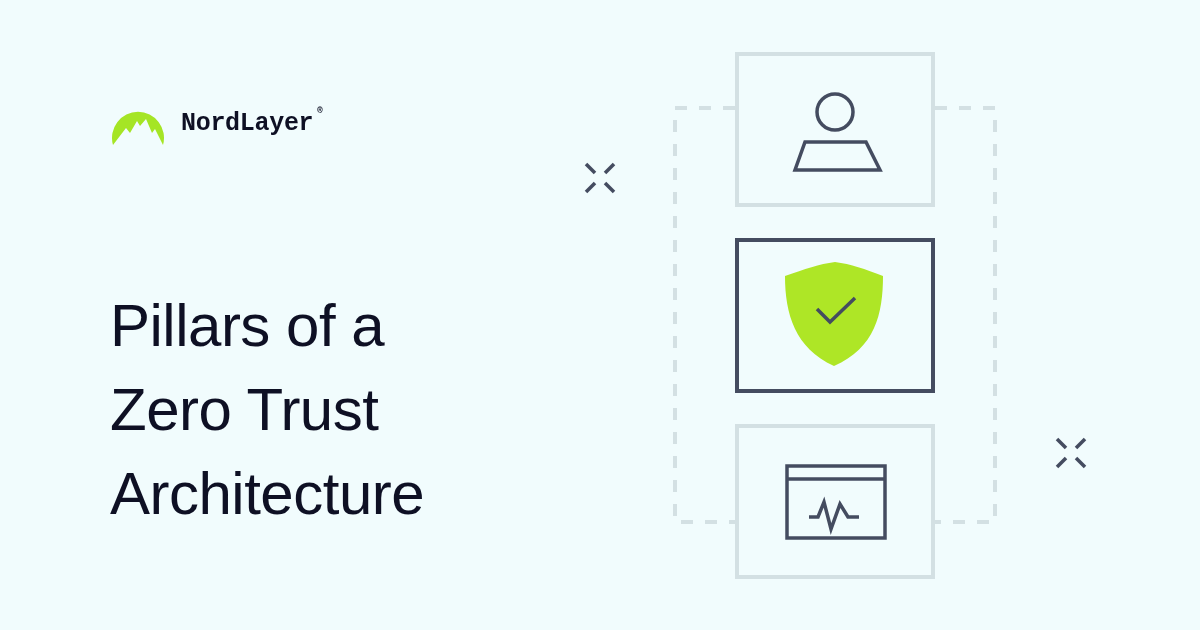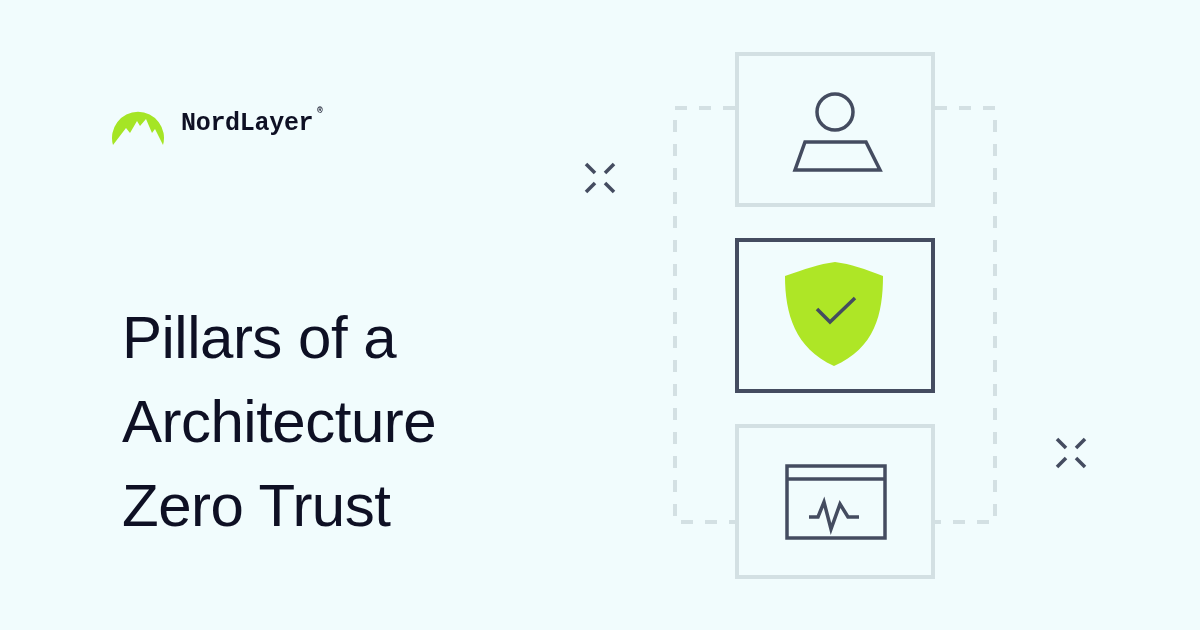--- a/index.html
+++ b/index.html
@@ -42,21 +42,21 @@
       right: -9px;
       top: -4px;
       font-size: 9px;
       font-weight: 700;
       color: #0e1024;
     }
     .headline {
       position: absolute;
       left: 110px;
       top: 284px;
-      margin: 12px;
+      margin: 0;
       font-family: "Liberation Sans", sans-serif;
       font-weight: 400;
       font-size: 60px;
       line-height: 84px;
       color: #0e1024;
       letter-spacing: -0.5px;
     }
     .headline span {
       display: block;
       white-space: nowrap;
@@ -104,22 +104,22 @@
       <path d="M4,46 A26,26 0 1 1 54,46 L46,30 L43,34 L37,20 L31,27 L28,22 L21,34 L17,29 Z" fill="#a5e525"></path>
     </g>
   </svg>
   <span class="logo-text">
     <span>NordLayer</span><span class="logo-reg">®</span>
   </span>
 </div>
 
 <h1 class="headline">
   <span>Pillars of a</span>
+  <span>Zero Trust</span>
   <span>Architecture</span>
-  <span>Zero Trust</span>
 </h1>
 
 <div class="diagram">
 
   <svg width="1200" height="630" style="position:absolute;left:0;top:0;">
     <g stroke="#d3e0e3" stroke-width="4" fill="none" stroke-dasharray="12,12">
 
       <path d="M735,108 L675,108 L675,522 L735,522"></path>
 
       <path d="M935,108 L995,108 L995,522 L935,522"></path>

